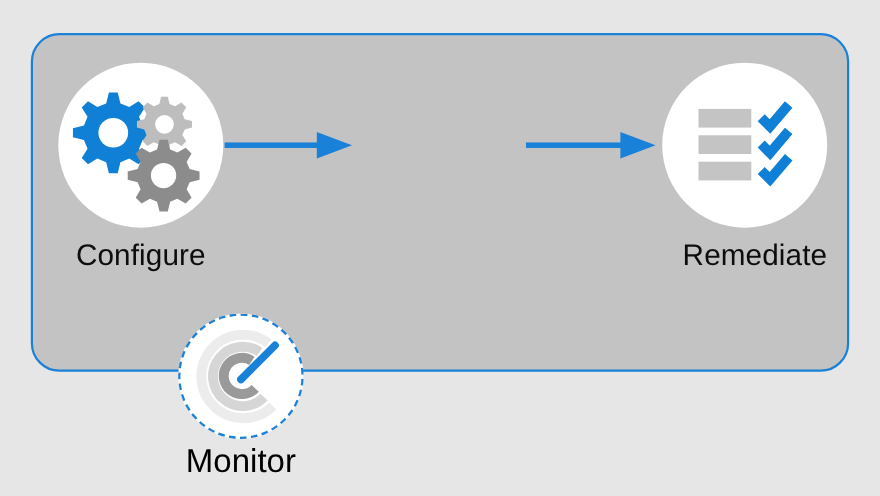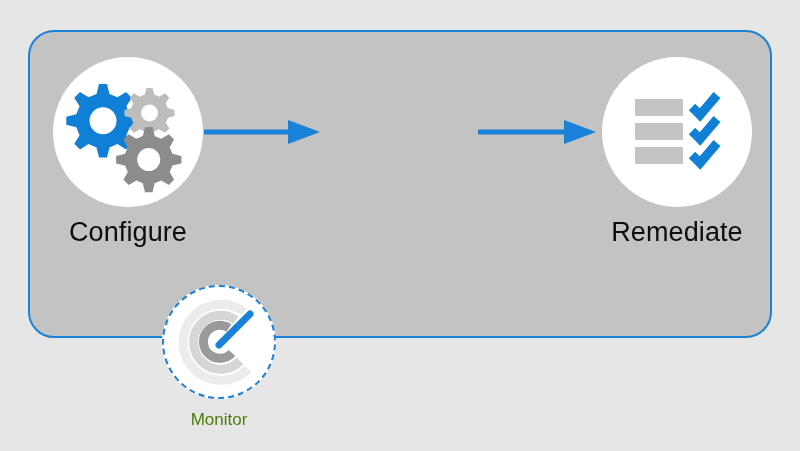--- a/index.html
+++ b/index.html
@@ -33,21 +33,21 @@
   }
 
   
   .step {
     position: absolute;
     width: 150px;
     text-align: center;
   }
   .step-configure  { left: 53px;  top: 57px; }
   .step-investigate{ left: 328px; top: 57px; }
-  .step-remediate  { left: 602px; top: 57px; }
+  .step-remediate  { left: 602px; top: 57px; text-align: right; }
 
   .step-circle {
     position: relative;
     width: 150px;
     height: 150px;
     border-radius: 50%;
     background: #ffffff;
     margin: 0 auto;
   }
   .step-circle svg {
@@ -82,23 +82,23 @@
     border: 2px dashed #1a81d8;
     box-sizing: border-box;
   }
   .monitor-circle svg {
     position: absolute;
     left: -2px;
     top: -2px;
   }
   .monitor-label {
     margin-top: 6px;
-    font-size: 17px;
+    font-size: 30px;
     line-height: 30px;
-    color: #4d7c0f;
+    color: #000000;
     white-space: nowrap;
   }
 
   
   .arrow {
     position: absolute;
     top: 117px;
     height: 30px;
   }
   .arrow-1 { left: 204px; width: 116px; }

